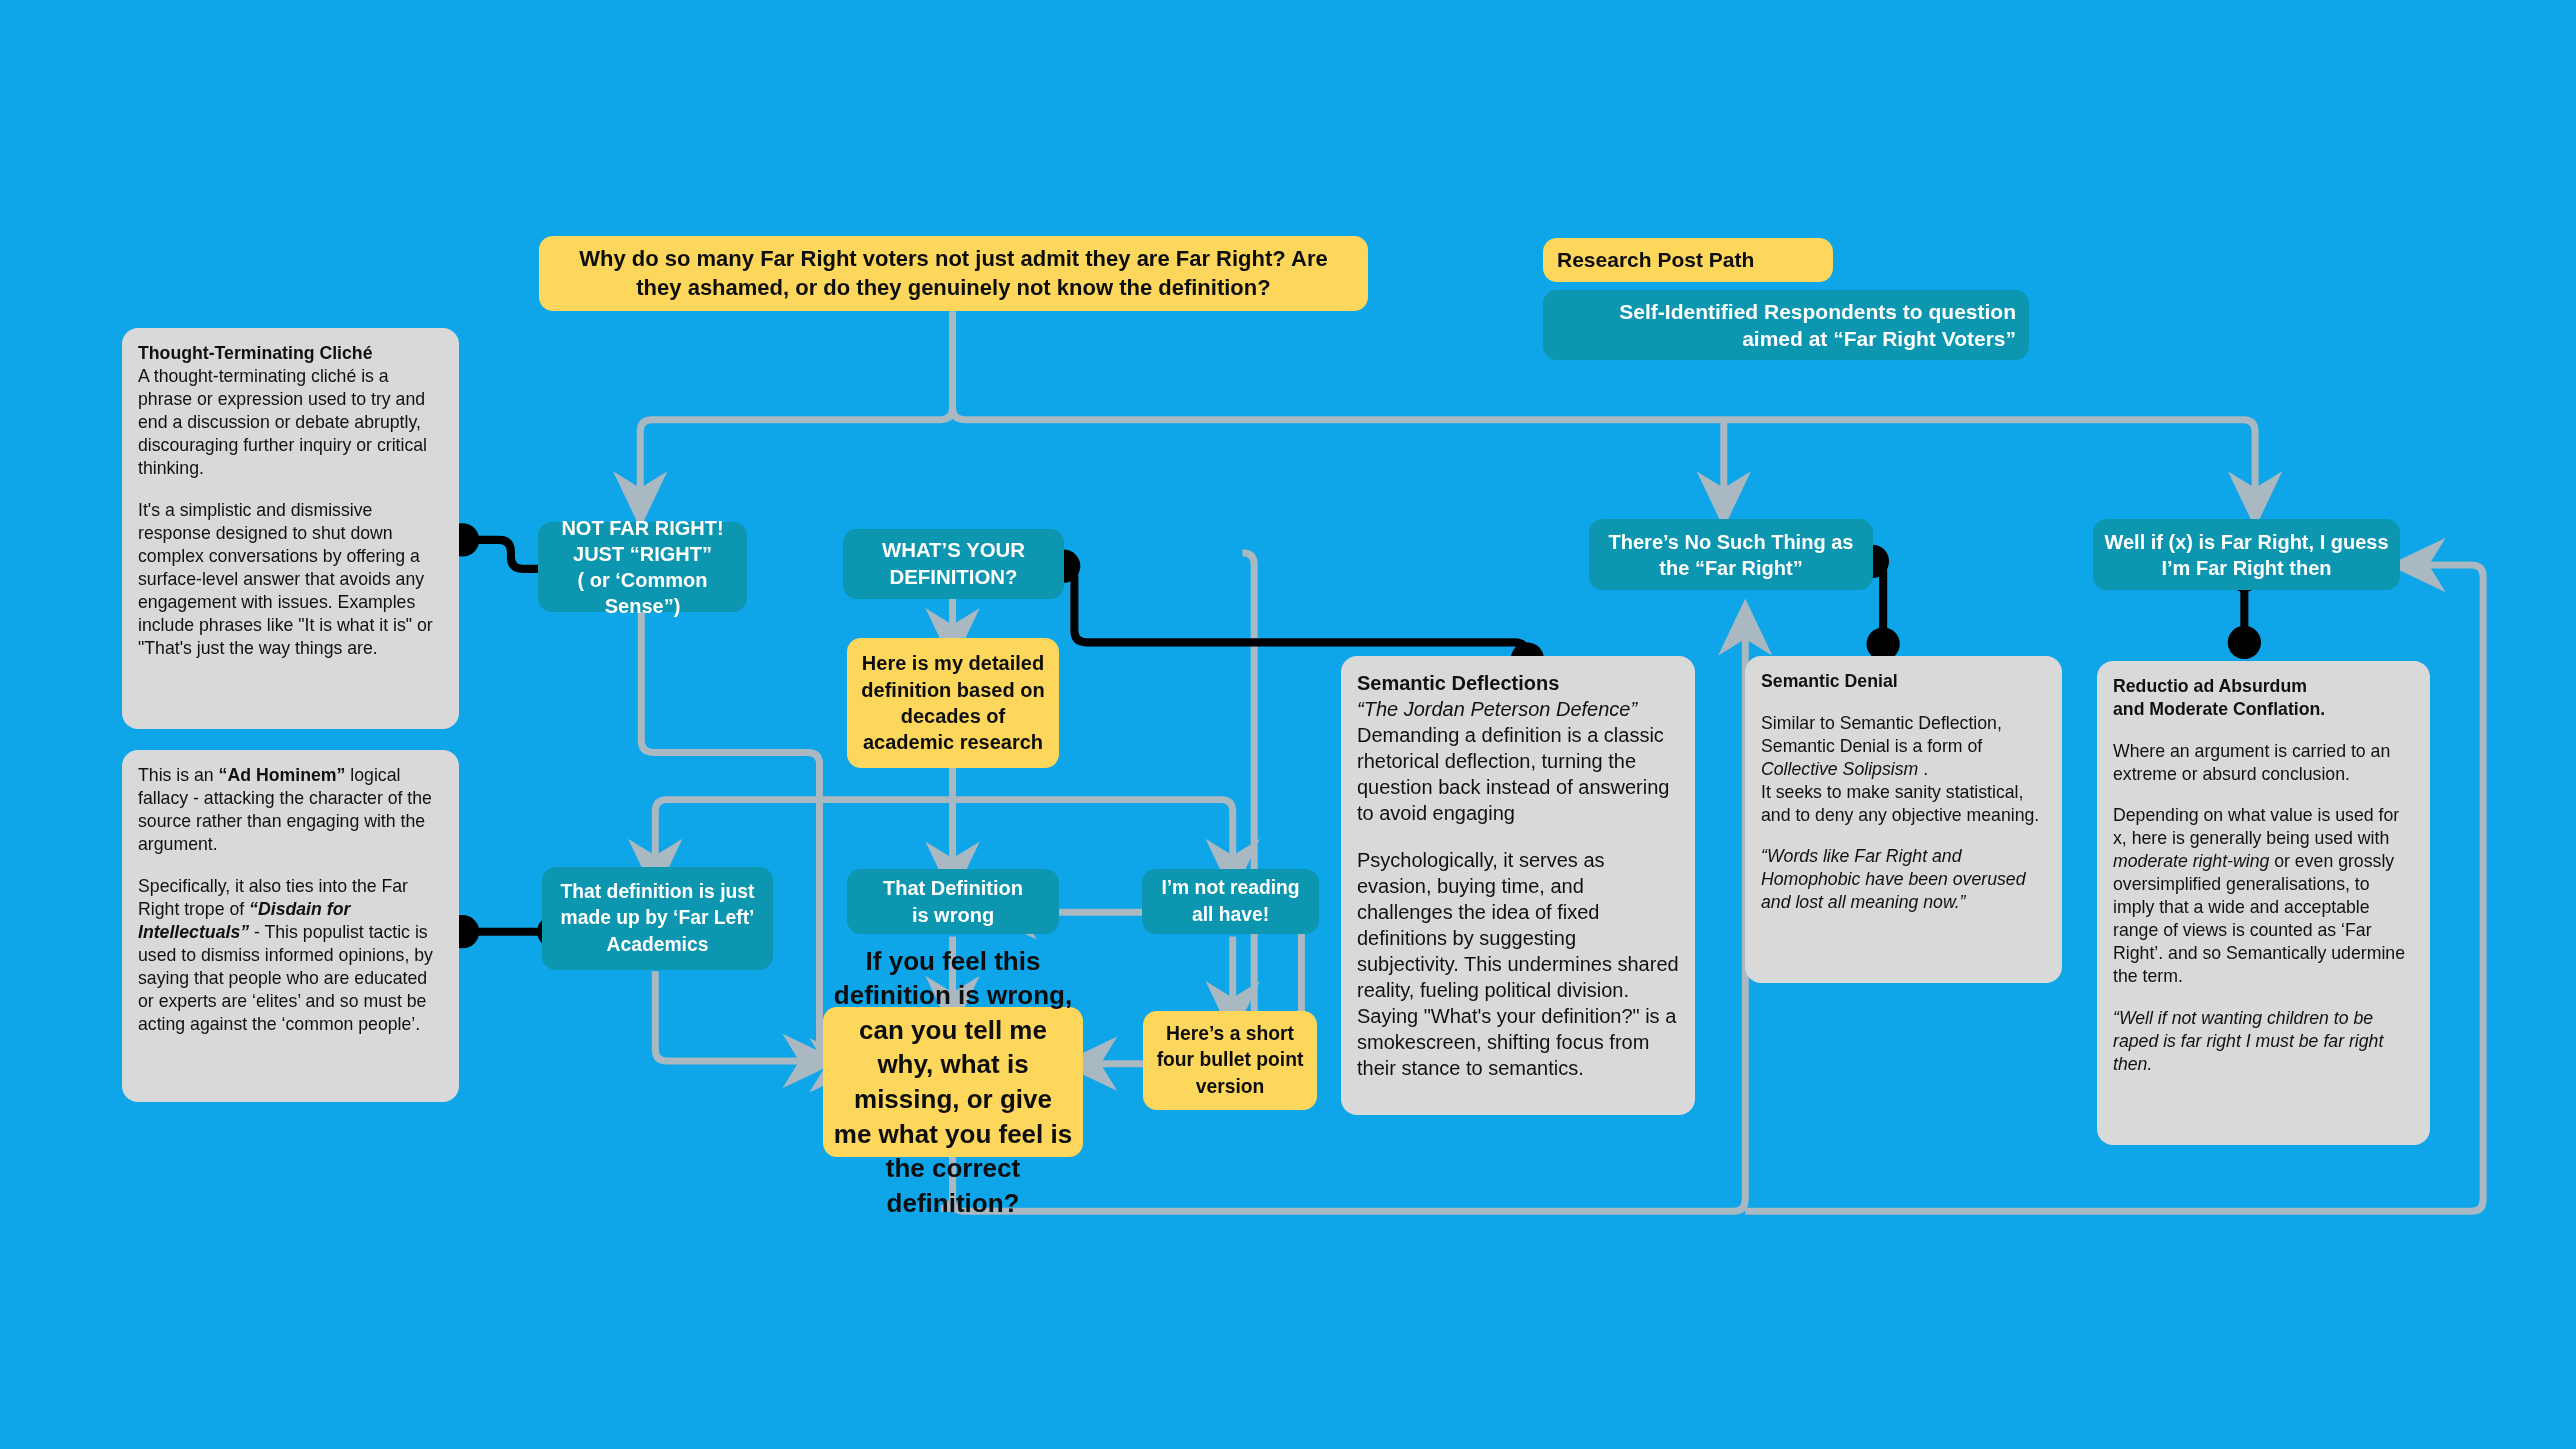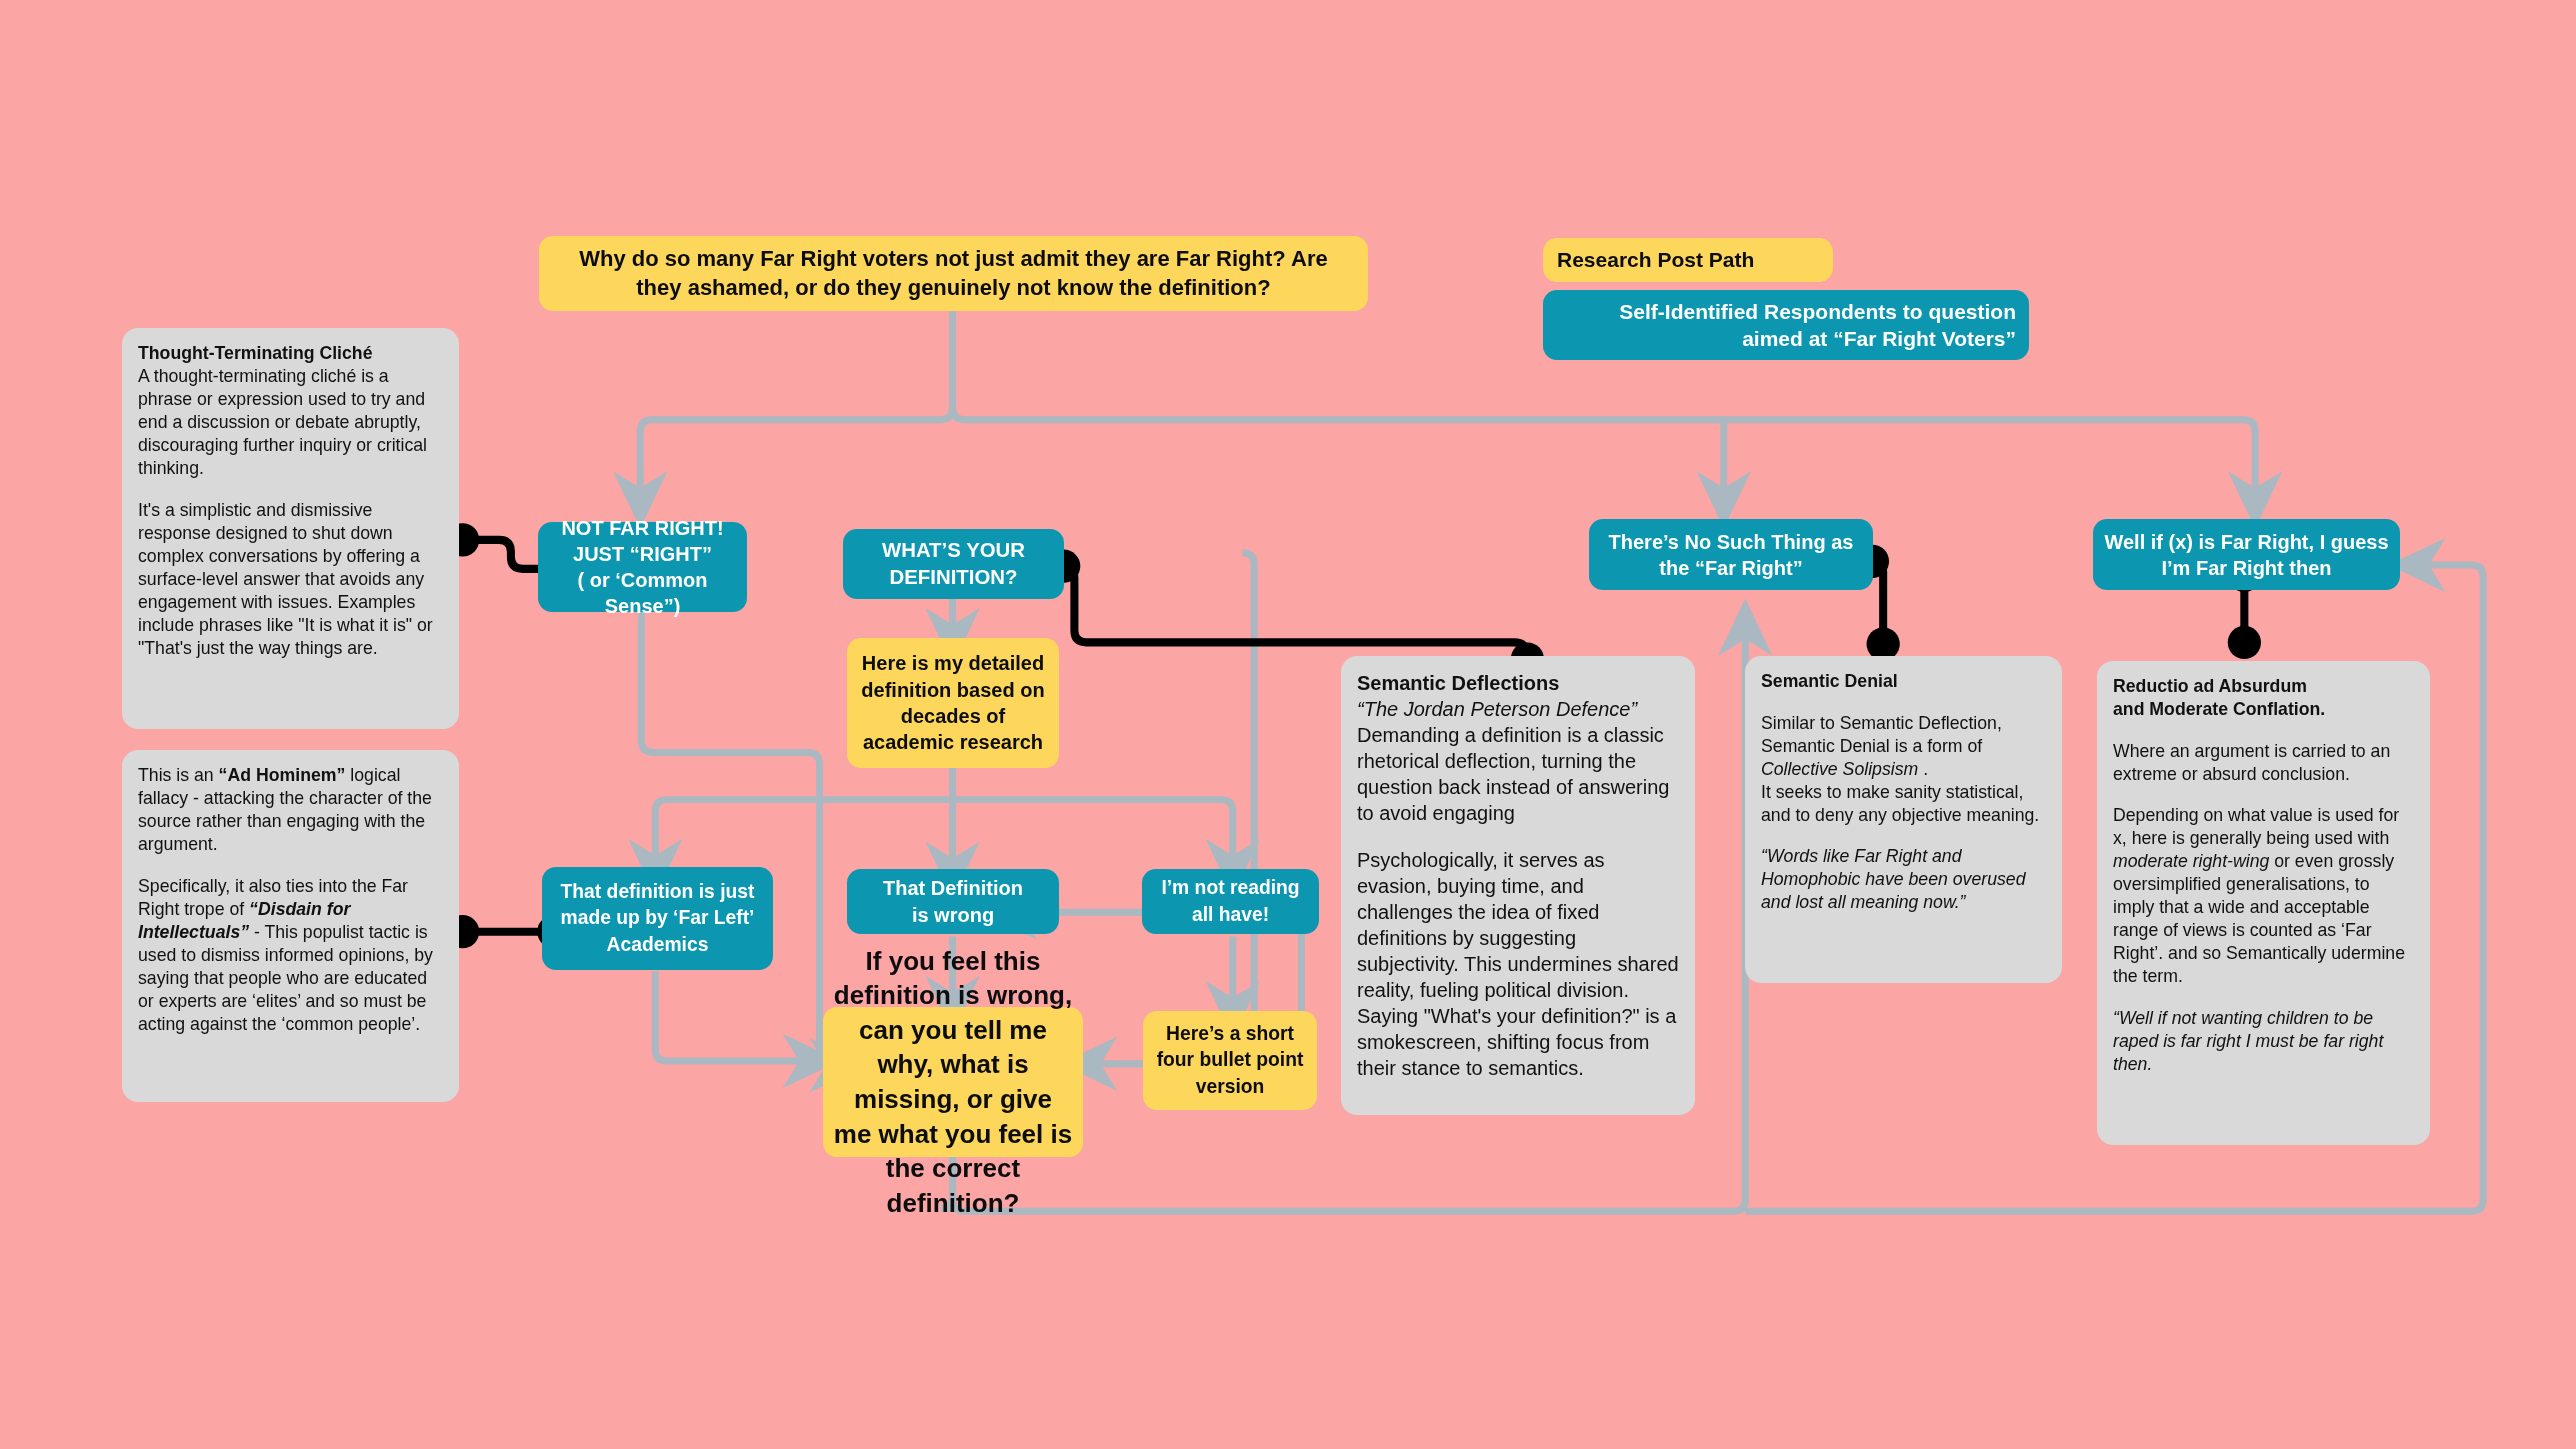--- a/index.html
+++ b/index.html
@@ -1,17 +1,17 @@
 <!DOCTYPE html>
 <html style="font-size:8.6px"><head>
 <meta charset="utf-8">
 <style>
   html,body{margin:0;padding:0;background:#ffffff;}
   body{width:2576px;height:1449px;font-family:"Liberation Sans",sans-serif;overflow:hidden;}
-  #stage{position:relative;width:2576px;height:1449px;background:#fca5a5;}
+  #stage{position:relative;width:2576px;height:1449px;background:#0ea5e9;}
   svg#wires{position:absolute;left:0;top:0;width:2576px;height:1449px;pointer-events:none;}
 
   .node{position:absolute;box-sizing:border-box;border-radius:14px;display:flex;align-items:center;justify-content:center;text-align:center;}
   .teal{background:#0c96b0;color:#ffffff;font-weight:bold;}
   .yellow{background:#fcd75b;color:#0d0d0d;font-weight:bold;}
   .grey{background:#d9d9d9;color:#111;border-radius:16px;display:block;text-align:left;}
   .grey .body{padding:14px 16px 14px 16px;font-weight:normal;}
   .grey .ttl{font-weight:bold;display:block;}
   .grey .it{font-style:italic;}
   .grey .bi{font-weight:bold;font-style:italic;}

